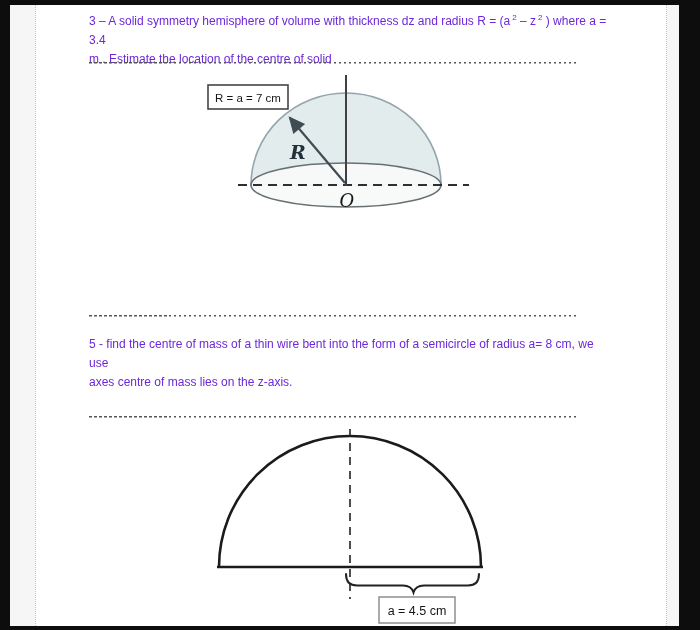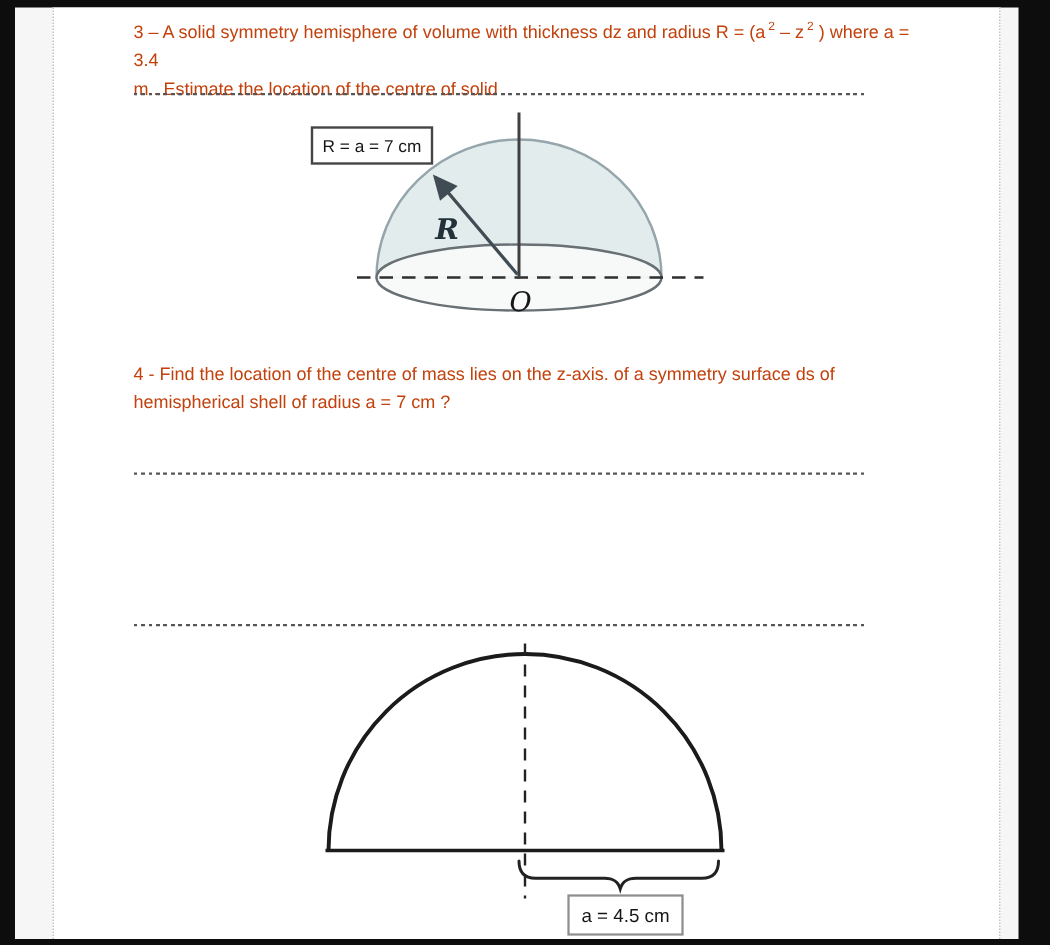--- a/index.html
+++ b/index.html
@@ -17,21 +17,21 @@
 
   .page{
     position:absolute;left:35px;top:5px;width:632px;height:621px;
     background:#ffffff;
     border-left:1px dotted #c2c2c2;
     border-right:1px dotted #c2c2c2;
     box-sizing:border-box;
   }
   .qtext{
     position:absolute;left:53px;width:525px;
-    font-size:12px;line-height:19px;color:#c2410c;
+    font-size:12px;line-height:19px;color:#6d28d9;
     letter-spacing:0px;
   }
   .sup{
     font-size:8px;vertical-align:super;line-height:0;margin-left:2px;
   }
   .sep{
     position:absolute;left:53px;width:487px;height:2px;
     background-image:repeating-linear-gradient(90deg,#565656 0px,#565656 2.5px,transparent 2.5px,transparent 5px);
     background-size:100% 1.5px;background-repeat:no-repeat;background-position:0 0;
   }
@@ -66,27 +66,27 @@
     <ellipse cx="145" cy="115" rx="95" ry="22" fill="#f7faf9" fill-opacity="0.93" stroke="#687074" stroke-width="1.6"></ellipse>
     <line x1="37" y1="115" x2="268" y2="115" stroke="#2f2f2f" stroke-width="1.8" stroke-dasharray="9 6"></line>
     <line x1="145" y1="5" x2="145" y2="116" stroke="#404040" stroke-width="2"></line>
     <line x1="144" y1="113" x2="89" y2="48" stroke="#404c54" stroke-width="2.2" marker-end="url(#arrowR)"></line>
     <text class="serif-label" x="97" y="89" font-size="19" font-weight="bold" fill="#22313a" text-anchor="middle">R</text>
     <text class="serif-label" x="146" y="137" font-size="18" fill="#161616" text-anchor="middle">O</text>
     <rect x="7" y="15" width="80" height="24" fill="#ffffff" stroke="#454545" stroke-width="1.6"></rect>
     <text class="sans-label" x="47" y="31.5" font-size="11.5" fill="#161616" text-anchor="middle">R = a = 7 cm</text>
   </svg>
 
-  <div class="qtext" style="top:235px">
-    <div>4 - Find the location of the centre of mass lies on the z-axis. of a symmetry surface ds of</div>
-    <div>hemispherical shell of radius a = 7 cm ?</div>
-  </div>
 
   <div class="sep" style="top:310px"></div>
 
+  <div class="qtext" style="top:330px">
+    <div>5 - find the centre of mass of a thin wire bent into the form of a semicircle of radius a= 8 cm, we use</div>
+    <div>axes centre of mass lies on the z-axis.</div>
+  </div>
 
   <div class="sep" style="top:411px"></div>
 
   <svg class="fig" style="left:170px;top:420px" width="290" height="200" viewBox="0 0 290 200">
     <path d="M 13 142 A 131 131 0 0 1 275 142" fill="#ffffff" stroke="#1b1b1b" stroke-width="2.6"></path>
     <line x1="11" y1="142" x2="277" y2="142" stroke="#1b1b1b" stroke-width="2.4"></line>
     <line x1="144" y1="4" x2="144" y2="174" stroke="#222222" stroke-width="1.6" stroke-dasharray="8 6"></line>
     <path d="M 140 149 C 140 157, 144 160.5, 151 160.5 L 197 160.5 C 203 160.5, 206 162.5, 207.5 167.5 C 209 162.5, 212 160.5, 218 160.5 L 262 160.5 C 269 160.5, 273 157, 273 149" fill="none" stroke="#222222" stroke-width="2" stroke-linecap="round"></path>
     <rect x="173" y="172" width="76" height="26" fill="#ffffff" stroke="#8f8f8f" stroke-width="1.5"></rect>
     <text class="sans-label" x="211" y="189.5" font-size="12.5" fill="#161616" text-anchor="middle">a =  4.5 cm</text>

